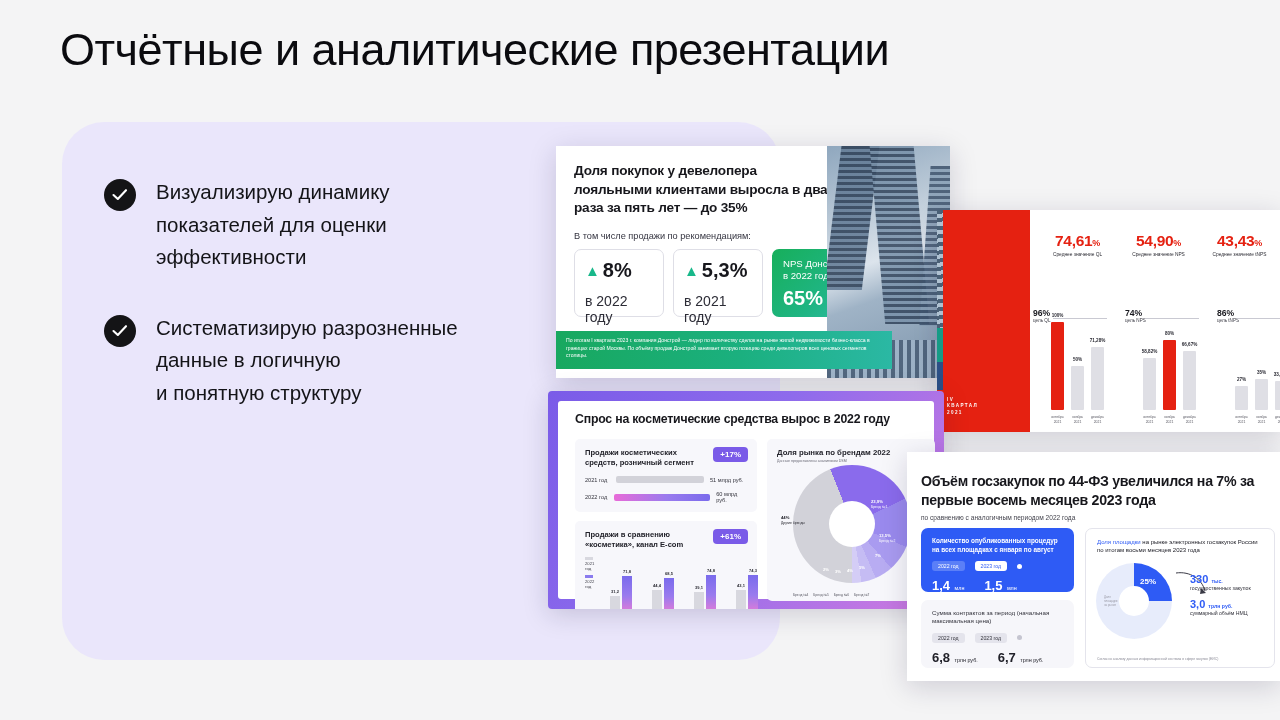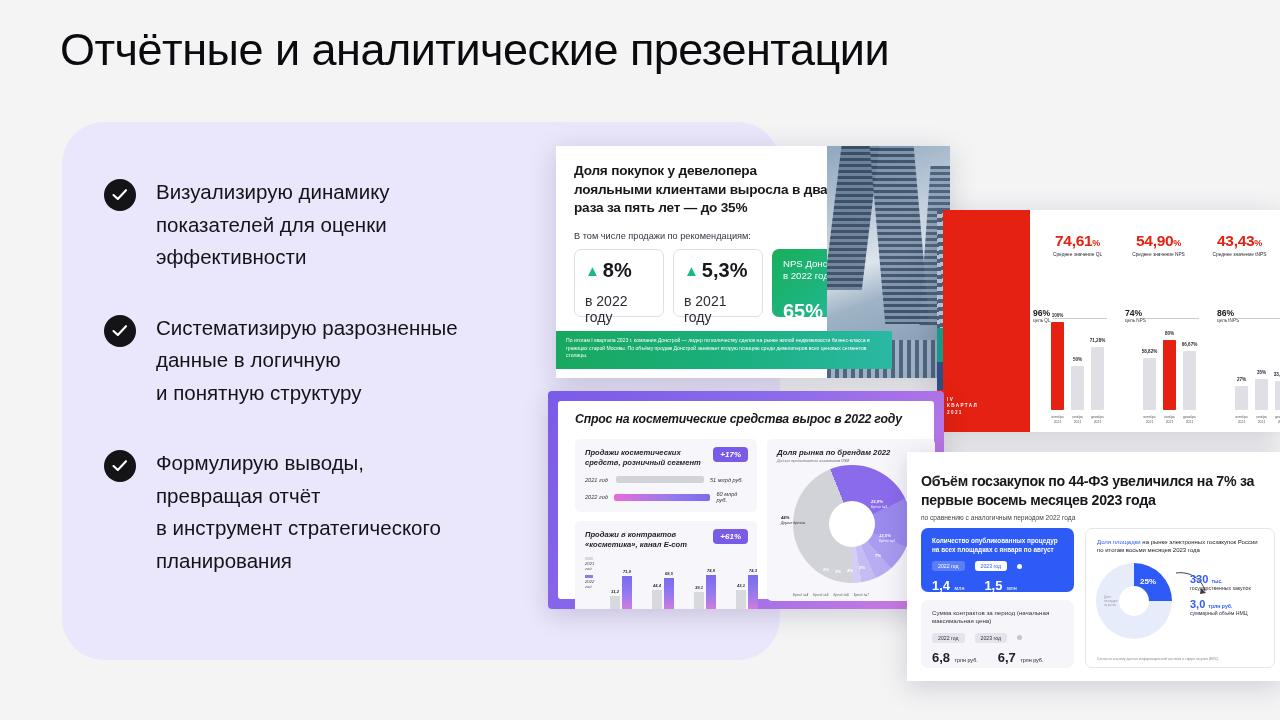--- a/index.html
+++ b/index.html
@@ -56,21 +56,21 @@
   }
   .ds-val{ display:flex; align-items:center; gap:3px; font-size:20px; font-weight:700; color:#17171C; }
   .ds-arrow{ font-size:15px; color:#18B88A; line-height:1; }
   .ds-cap{ font-size:14px; color:#2C2C36; margin-top:11px; }
   .ds-nps{
     width:107px; height:68px; border-radius:7px; padding:9px 10px 0 11px;
     background:linear-gradient(135deg,#17AF5B 0%,#1FB583 55%,#36BDB0 100%);
     color:#fff;
   }
   .ds-nps-t{ font-size:9.6px; line-height:12.4px; }
-  .ds-nps-v{ font-size:20px; font-weight:700; margin-top:17px; }
+  .ds-nps-v{ font-size:20px; font-weight:700; margin-top:4px; }
   .ds-photo{
     position:absolute; right:0; top:0; width:123px; height:232px;
     background:
       linear-gradient(160deg,#8FA7BE 0%,#B9C8D6 28%,#DCE4EC 48%,#9FB3C6 62%,#7E95AC 100%);
     overflow:hidden;
   }
   .ds-photo .b1,.ds-photo .b2,.ds-photo .b3{
     position:absolute; background:linear-gradient(180deg,#3F5168,#748CA4);
     opacity:.88;
   }
@@ -126,21 +126,21 @@
   .bar i{ display:block; width:100%; border-radius:1px; }
   .bar.red i{ background:#E52111; }
   .bar.gray i{ background:#DFDFE5; }
   .xlabs{ position:absolute; left:18px; bottom:0; display:flex; gap:7px; }
   .xlab{ width:13px; font-size:3.4px; line-height:4.4px; color:#55555F; text-align:center; }
 
   
   #slide-cosm{ left:548px; top:391px; width:396px; height:218px;
     background:linear-gradient(125deg,#7A5BE8 0%,#8E6BEC 45%,#D07BE0 100%);
     border-radius:4px; padding:10px; }
-  .cosm-inner{ width:100%; height:100%; background:#fff; border-radius:3px; position:relative;font-style:italic; }
+  .cosm-inner{ width:100%; height:100%; background:#fff; border-radius:3px; position:relative; }
   .cosm-title{ position:absolute; left:17px; top:11px; font-size:12.3px; font-weight:700;
     color:#17171C; letter-spacing:-.2px; }
   .cosm-l{ position:absolute; left:17px; top:38px; width:182px; }
   .cbox{ background:#F7F7FB; border-radius:5px; padding:9px 10px; position:relative; }
   .cbox + .cbox{ margin-top:9px; }
   .cbox-h{ font-size:7.6px; font-weight:700; color:#22222A; line-height:10px; width:120px; }
   .badge{ position:absolute; right:9px; top:8px; background:#7A5BE8; color:#fff;
     font-size:8px; font-weight:700; border-radius:4px; padding:3px 7px; }
   .rowbar{ display:flex; align-items:center; gap:6px; margin-top:8px; font-size:5.6px; color:#33333C; }
   .rowbar .yr{ width:25px; }
@@ -232,31 +232,20 @@
       <span class="check-badge">
         <svg width="16" height="14" viewBox="0 0 16 14">
             <path d="M1.5 7 L5.8 11 L14 2.2" stroke="#fff" stroke-width="2.1" fill="none" stroke-linecap="round" stroke-linejoin="round"></path>
           </svg>
       </span>
       <span class="bullet-text">Систематизирую разрозненные
 данные в логичную
 и понятную структуру</span>
     </div>
 
-    <div class="bullet">
-      <span class="check-badge">
-        <svg width="16" height="14" viewBox="0 0 16 14">
-            <path d="M1.5 7 L5.8 11 L14 2.2" stroke="#fff" stroke-width="2.1" fill="none" stroke-linecap="round" stroke-linejoin="round"></path>
-          </svg>
-      </span>
-      <span class="bullet-text">Формулирую выводы,
-превращая отчёт
-в инструмент стратегического
-планирования</span>
-    </div>
 
   </div>
 </div>
 
 <div class="slide shadow" id="slide-donstroy">
   <div class="ds-head">Доля покупок у девелопера лояльными клиентами выросла в два раза за пять лет — до 35%</div>
   <div class="ds-sub">В том числе продажи по рекомендациям:</div>
 
   <div class="ds-cards">
     <div class="ds-card">
@@ -411,21 +400,21 @@
           <span class="v">51 млрд руб.</span>
         </div>
         <div class="rowbar">
           <span class="yr">2022 год</span>
           <span class="tr" style="width:104px;background:linear-gradient(90deg,#E86BD8 0%,#9A7BEE 55%,#7A6BEC 100%)"></span>
           <span class="v">60 млрд руб.</span>
         </div>
       </div>
 
       <div class="cbox">
-        <div class="cbox-h">Продажи в контрактов «косметика», канал E-com</div>
+        <div class="cbox-h">Продажи в сравнению «косметика», канал E-com</div>
         <div class="badge">+61%</div>
         <div style="display:flex;gap:5px;margin-top:6px;">
           <div style="width:32px;">
             <div class="legend">
               <span><i style="background:#D8D8DF"></i><span>2021 год</span></span>
               <span><i style="background:#8A7BEE"></i><span>2022 год</span></span>
             </div>
 
           </div>
           <div>

